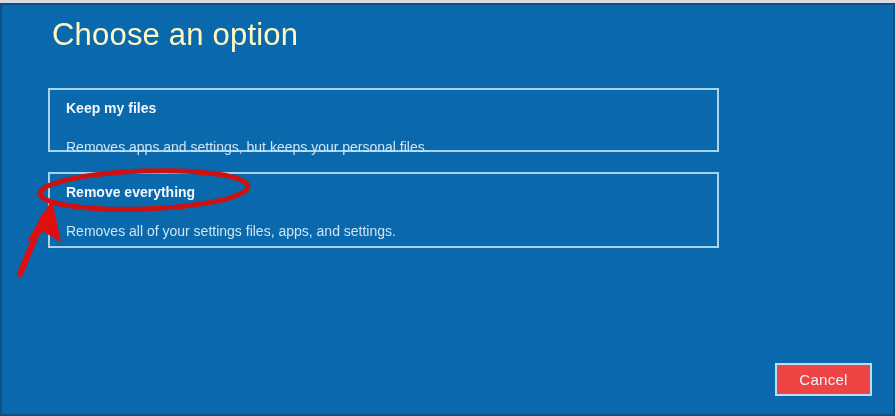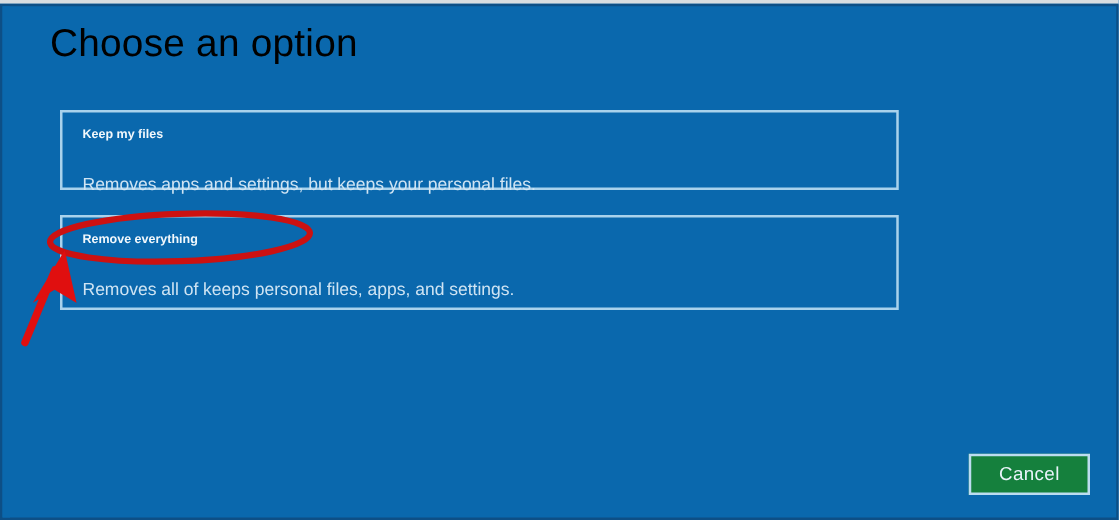--- a/index.html
+++ b/index.html
@@ -46,43 +46,43 @@
 
   
   .content {
     position: absolute;
     left: 0; top: 0;
     width: 895px; height: 416px;
   }
 
   .page-title {
     position: absolute;
-    left: 40px;
+    left: 52px;
     top: 17px;
     font-size: 31px;
     font-weight: 300;
     letter-spacing: 0.2px;
-    color: #000000;
+    color: #fef9c3;
     white-space: nowrap;
   }
 
   .option-box {
     position: absolute;
     left: 48px;
     width: 671px;
     box-sizing: border-box;
     border: 2px solid #a9d2ec;
     background: transparent;
     padding: 9px 0 10px 16px;
   }
   .option-box.first { top: 88px; height: 64px; }
   .option-box.second { top: 172px; height: 76px; }
 
   .option-title {
-    font-size: 10px;
+    font-size: 14px;
     font-weight: bold;
     color: #f2f8fc;
     line-height: 18px;
     white-space: nowrap;
   }
   .option-desc {
     margin-top: 21px;
     font-size: 14px;
     font-weight: 400;
     color: #cfe4f3;
@@ -92,21 +92,21 @@
 
   
   .cancel-button {
     position: absolute;
     left: 775px;
     top: 363px;
     width: 97px;
     height: 33px;
     box-sizing: border-box;
     border: 2px solid #bcdcf0;
-    background: #15803d;
+    background: #ef4444;
     color: #eaf4fb;
     font-size: 15px;
     font-weight: 400;
     letter-spacing: 0.3px;
     display: flex;
     align-items: center;
     justify-content: center;
     cursor: pointer;
   }
 
@@ -131,21 +131,21 @@
 
     <div class="page-title">Choose an option</div>
 
     <div class="option-box first">
       <div class="option-title">Keep my files</div>
       <div class="option-desc">Removes apps and settings, but keeps your personal files.</div>
     </div>
 
     <div class="option-box second">
       <div class="option-title">Remove everything</div>
-      <div class="option-desc">Removes all of keeps personal files, apps, and settings.</div>
+      <div class="option-desc">Removes all of your settings files, apps, and settings.</div>
     </div>
 
     <div class="cancel-button">Cancel</div>
 
   </div>
 
   <svg class="annotations" width="895" height="416" viewBox="0 0 895 416">
     <ellipse cx="144" cy="190" rx="104" ry="19" fill="none" stroke="#cc1111" stroke-width="5" transform="rotate(-2 144 190)"></ellipse>
     <g>
       <line x1="20" y1="274" x2="44" y2="216" stroke="#e00f0f" stroke-width="6" stroke-linecap="round"></line>

